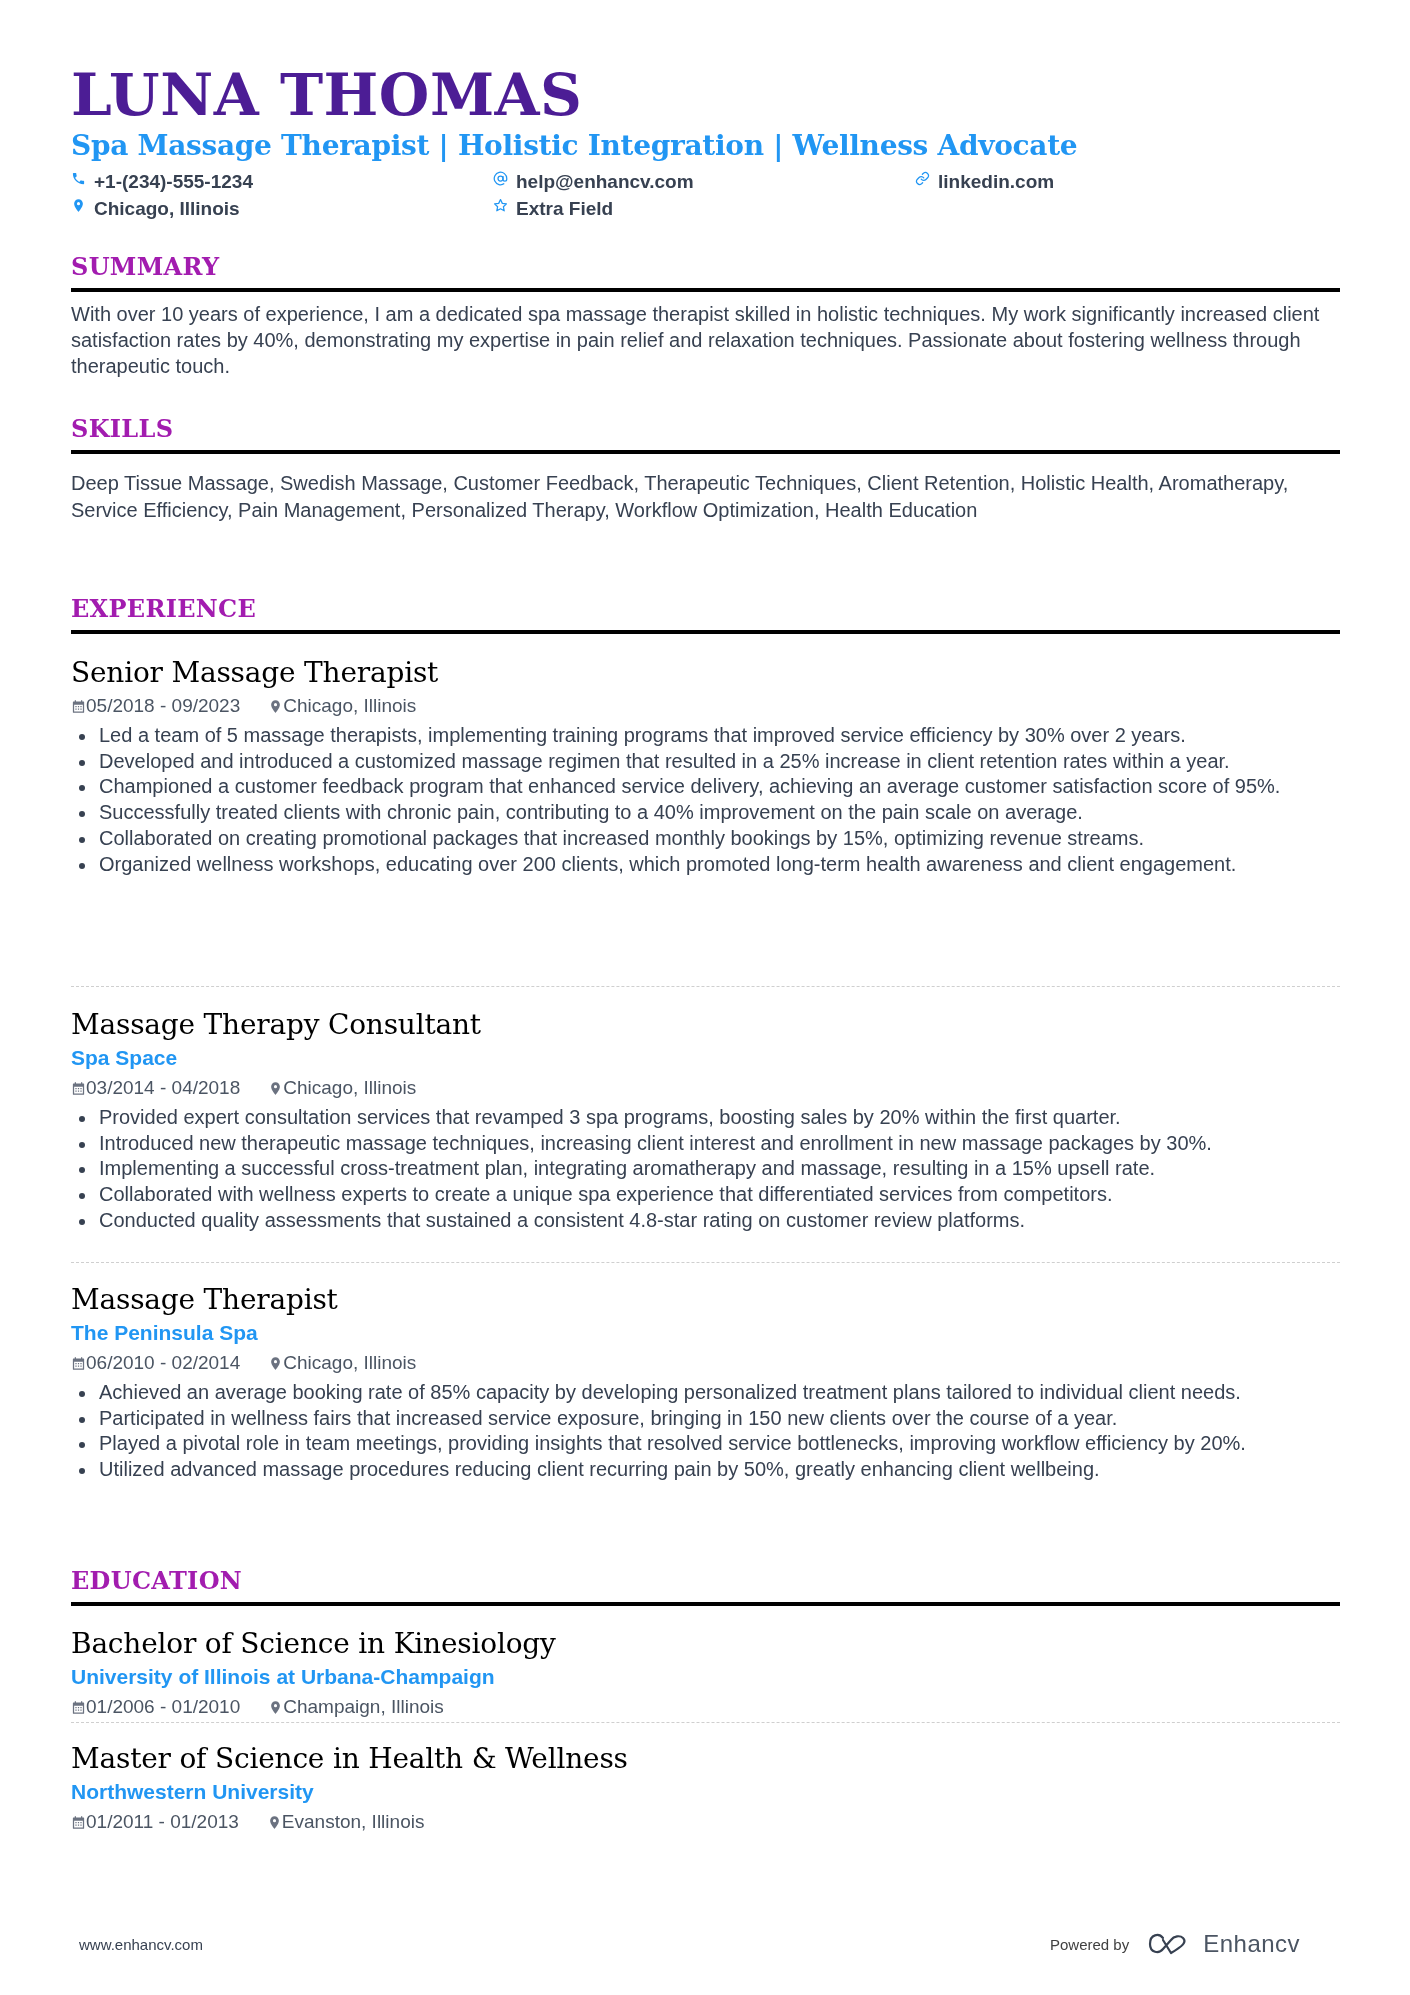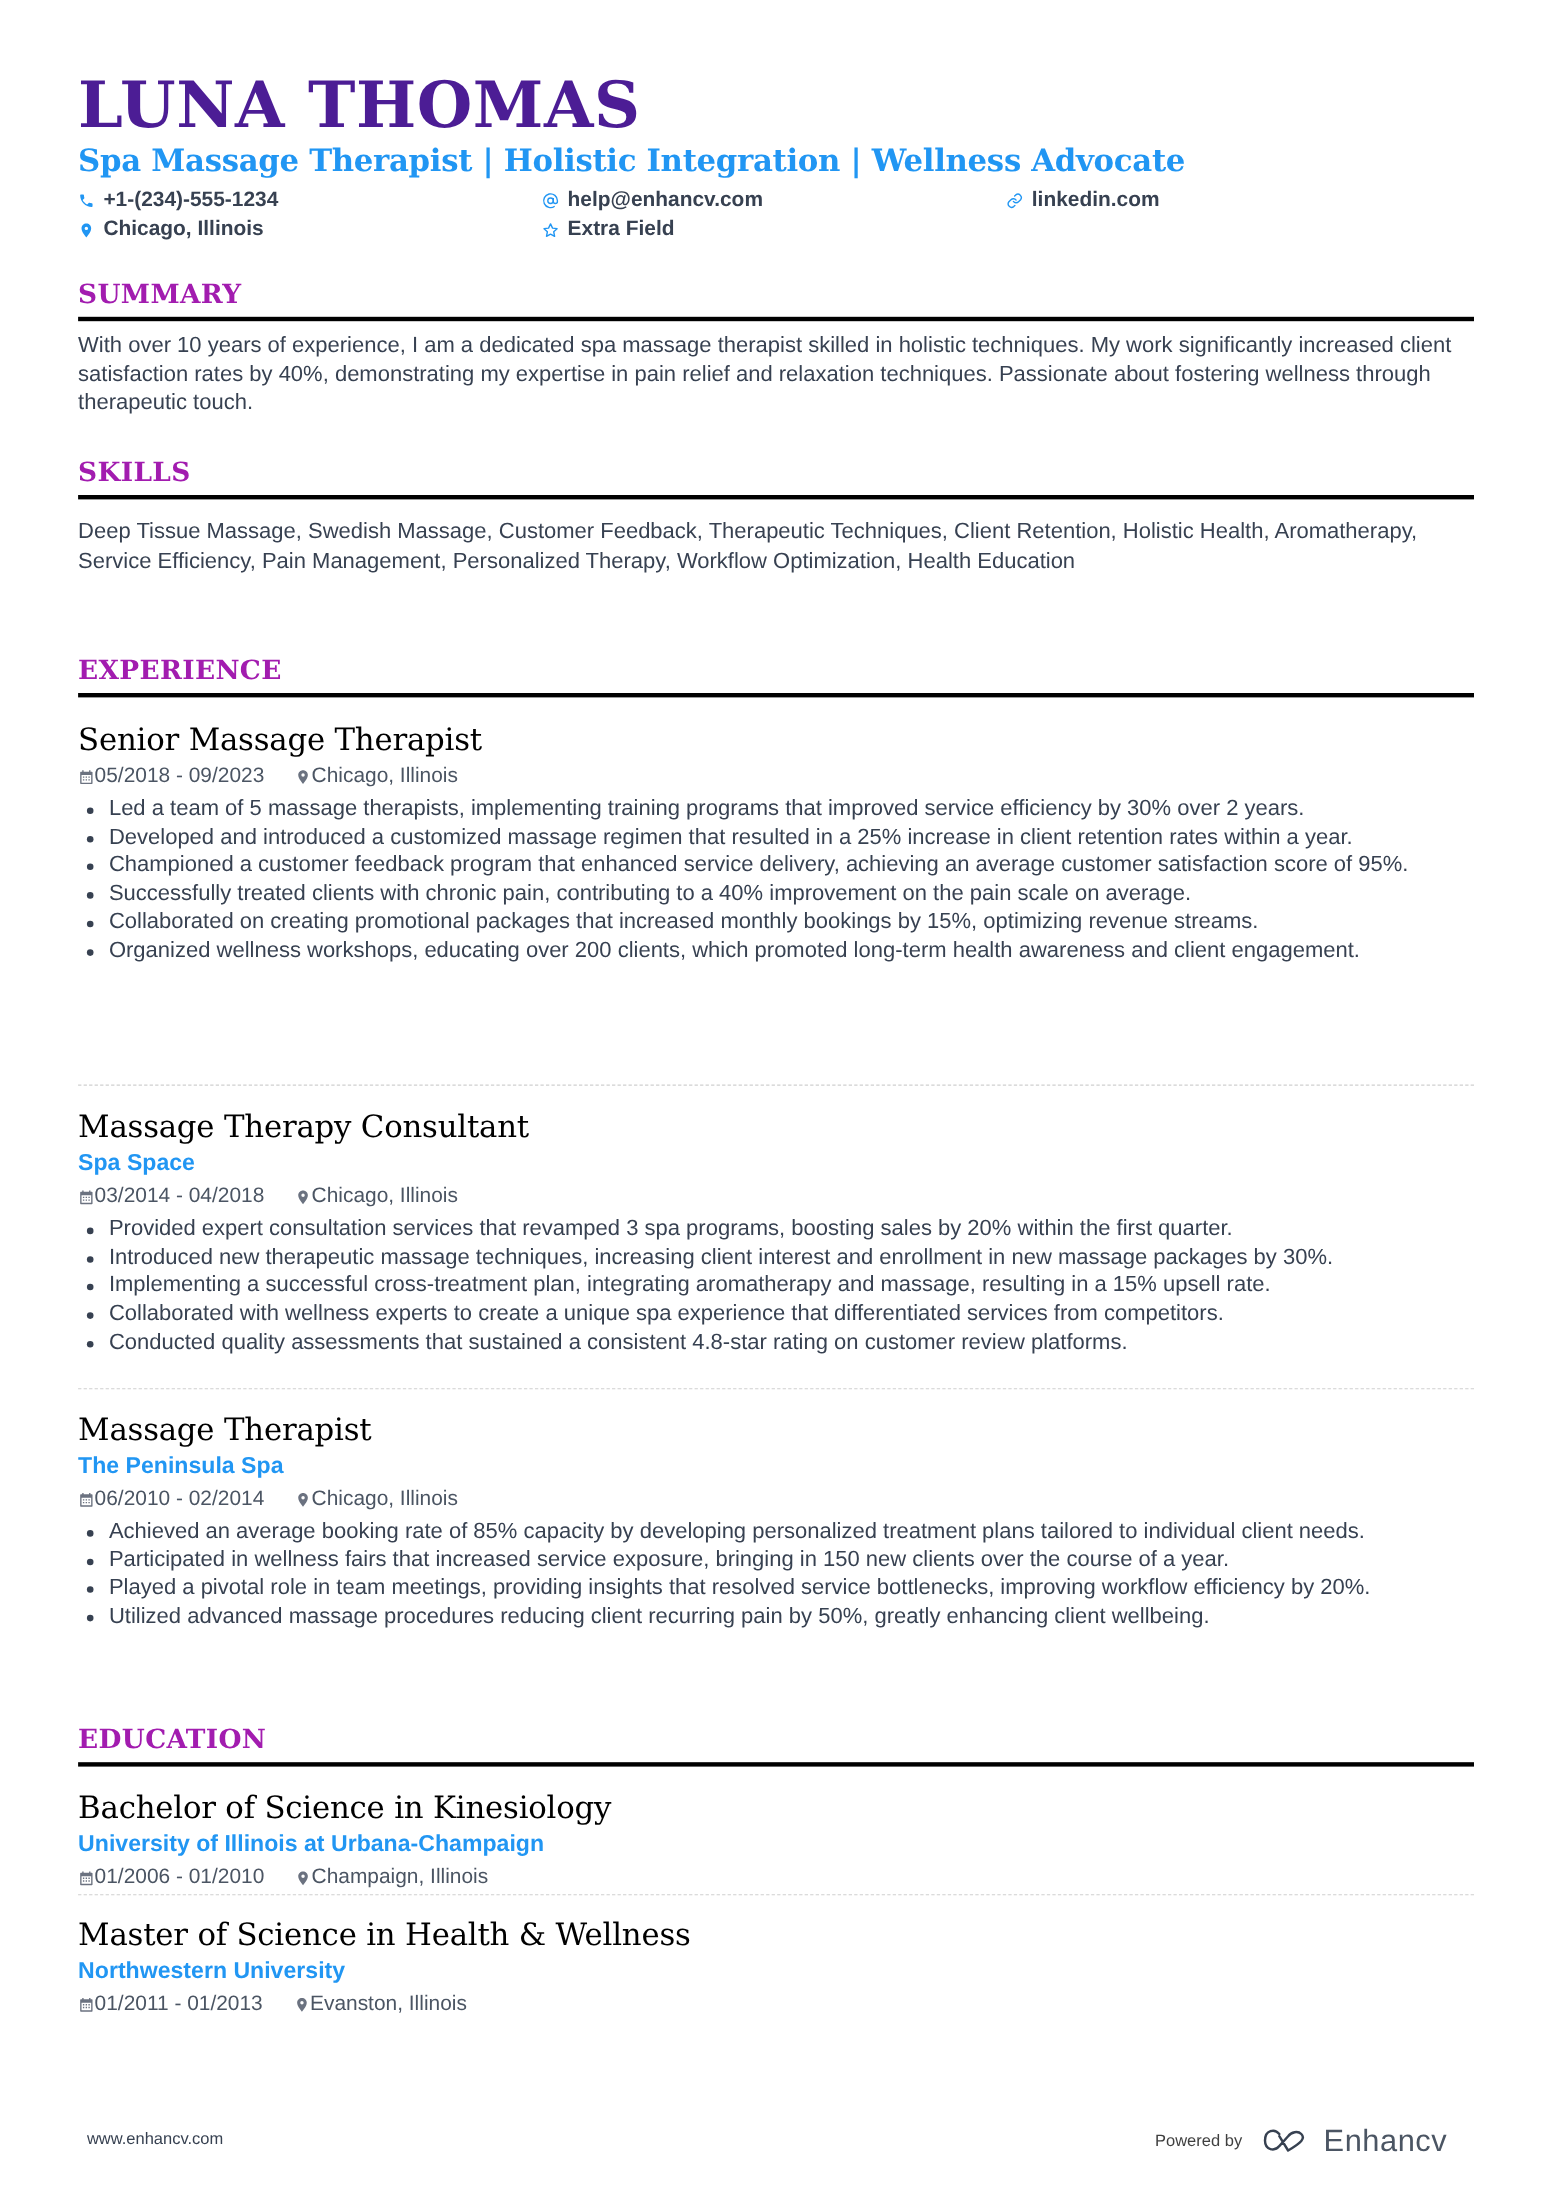--- a/index.html
+++ b/index.html
@@ -8,21 +8,21 @@
   .page { position: absolute; left: 71px; top: 0; width: 1269px; }
 
   .name { position: absolute; top: 62px; left: 0; margin: 0;
           font-family: "DejaVu Serif", "Liberation Serif", serif; font-weight: bold;
           font-size: 58px; line-height: 66px; color: #4c1d95; letter-spacing: 0.5px; }
   .subtitle { position: absolute; top: 128px; left: 0; margin: 0;
           font-family: "DejaVu Serif", "Liberation Serif", serif; font-weight: bold;
           font-size: 28px; line-height: 36px; color: #2196F3; letter-spacing: -0.3px; }
 
   .contacts { position: absolute; top: 170px; left: 0; width: 1269px; }
-  .contact { position: absolute; display: flex; align-items: center; gap: 8px;
+  .contact { position: absolute; display: flex; align-items: flex-start; gap: 8px;
              font-size: 19px; font-weight: bold; color: #374151; line-height: 24px; white-space: nowrap; }
   .contact .ic { width: 15px; height: 17px; display: inline-flex; align-items: center; justify-content: center; color: #2196F3; }
   .contact .ic svg { width: 15px; height: 15px; }
 
   .section-head { position: absolute; left: 0; width: 1269px; }
   .section-head h2 { margin: 0; font-family: "DejaVu Serif", "Liberation Serif", serif; font-weight: bold;
           font-size: 24px; line-height: 38px; color: #a21caf; letter-spacing: 0.3px; }
   .section-head .rule { height: 4px; background: #000; margin-top: 2px; }
 
   .para { position: absolute; left: 0; width: 1269px; margin: 0; font-size: 20px; line-height: 26px; color: #374151; }
@@ -37,21 +37,21 @@
   ul.bullets { margin: 2px 0 0 0; padding: 0; list-style: none; }
   ul.bullets li { position: relative; padding-left: 28px; font-size: 20px; line-height: 25.7px; color: #374151; }
   ul.bullets li::before { content: ""; position: absolute; left: 8px; top: 11px; width: 6px; height: 6px;
           border-radius: 50%; background: #374151; }
   .dash { position: absolute; left: 0; width: 1269px; border-top: 1.5px dashed #cfcfcf; height: 0; }
 
   .footer-left { position: absolute; left: 79px; top: 1936px; font-size: 15px; color: #374151; }
   .footer-right { position: absolute; left: 1050px; top: 1930px; display: flex; align-items: center; gap: 18px; }
   .footer-right .pb { font-size: 15px; color: #404040; }
   .footer-right .brand { display: flex; align-items: center; gap: 10px; }
-  .footer-right .brand-name { font-size: 28px; color: #4b5563; letter-spacing: 0.5px; }
+  .footer-right .brand-name { font-size: 24px; color: #4b5563; letter-spacing: 0.5px; }
 </style>
 </head>
 <body>
 
 <div class="page">
 
   <h1 class="name">LUNA THOMAS</h1>
   <div class="subtitle">Spa Massage Therapist | Holistic Integration | Wellness Advocate</div>
 
   <div class="contacts">

